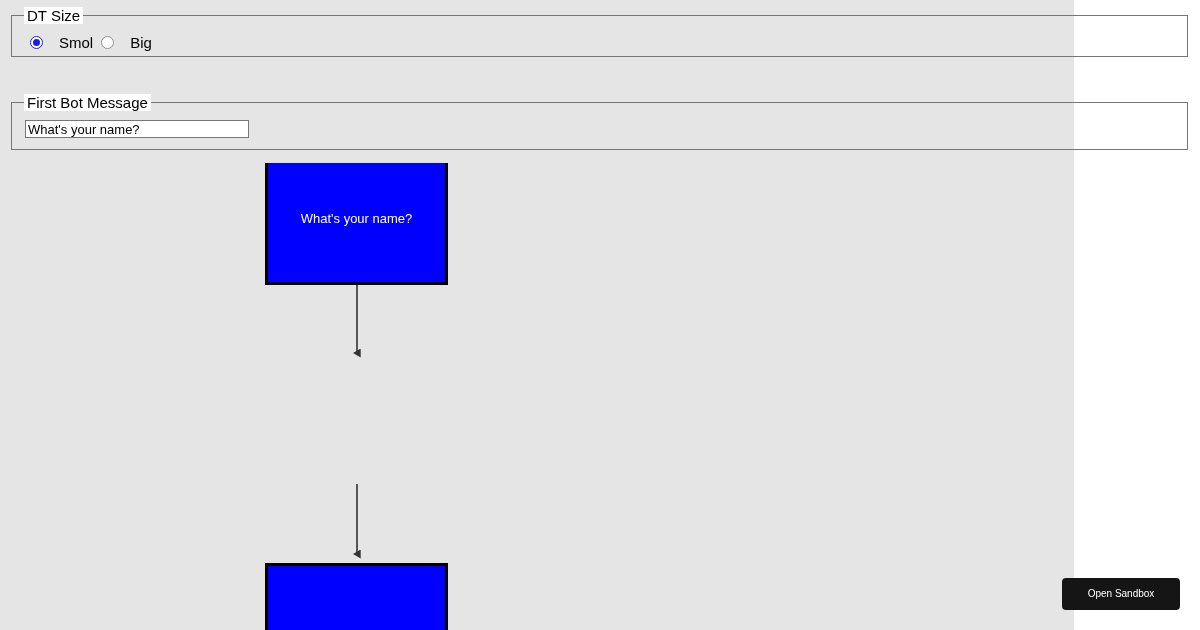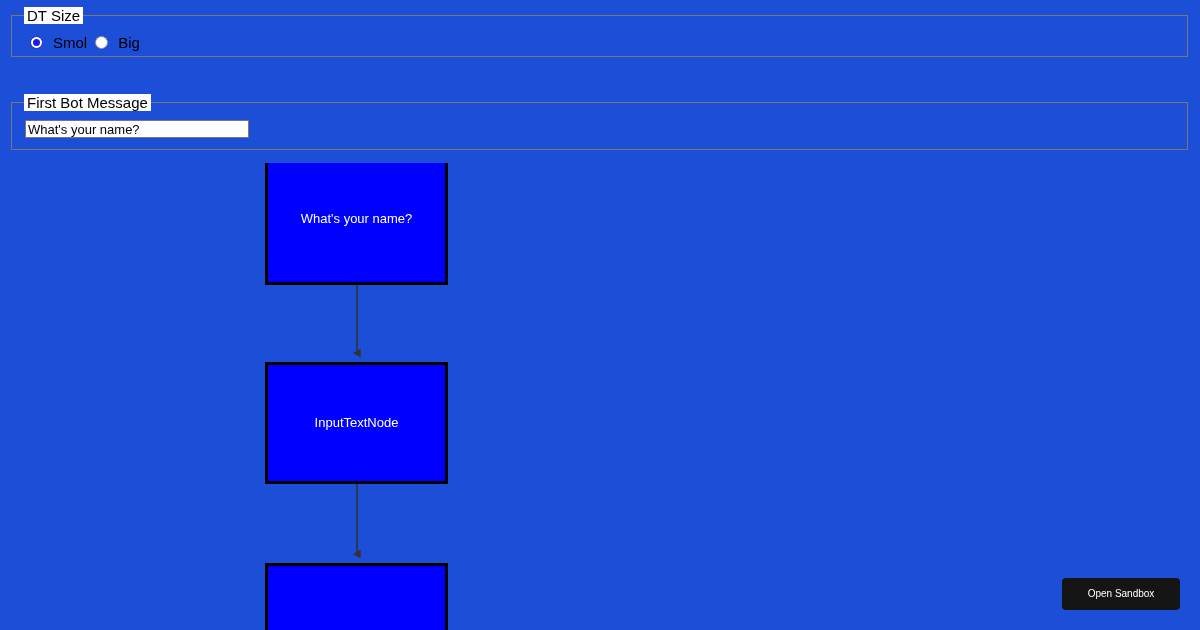--- a/index.html
+++ b/index.html
@@ -8,23 +8,23 @@
     padding: 0;
     background: #ffffff;
     width: 1200px;
     height: 630px;
     overflow: hidden;
     font-family: "Liberation Sans", sans-serif;
   }
 
   #page {
     position: relative;
-    width: 1200px;
+    width: 1074px;
     height: 630px;
-    background: #1d4ed8;
+    background: #e5e5e5;
   }
 
   
   .fieldset {
     position: absolute;
     box-sizing: border-box;
     border: 1px solid #767676;
     border-radius: 0;
     background: transparent;
     margin: 0;
@@ -73,21 +73,21 @@
     left: 18px;
     top: 18px;
     display: flex;
     align-items: center;
     gap: 0;
   }
 
   .radio-opt {
     display: flex;
     align-items: center;
-    gap: 7px;
+    gap: 13px;
     margin-right: 8px;
   }
 
   .radio-dot {
     width: 13px;
     height: 13px;
     box-sizing: border-box;
     border-radius: 50%;
     border: 1px solid #8f8f8f;
     background: #ffffff;
@@ -264,23 +264,20 @@
 
       <line x1="357" y1="137" x2="357" y2="205" stroke="#333333" stroke-width="1.6" marker-end="url(#arrowhead)"></line>
 
       <line x1="357" y1="336" x2="357" y2="406" stroke="#333333" stroke-width="1.6" marker-end="url(#arrowhead)"></line>
     </svg>
 
     <div class="flow-node" id="node-0">
       <span class="node-label">What's your name?</span>
     </div>
 
-    <div class="flow-node" id="node-1">
-      <span class="node-label">InputTextNode</span>
-    </div>
 
     <div class="flow-node" id="node-2">
       
     </div>
 
   </div>
 
   <button id="open-sandbox">Open Sandbox</button>
 
 </div>

